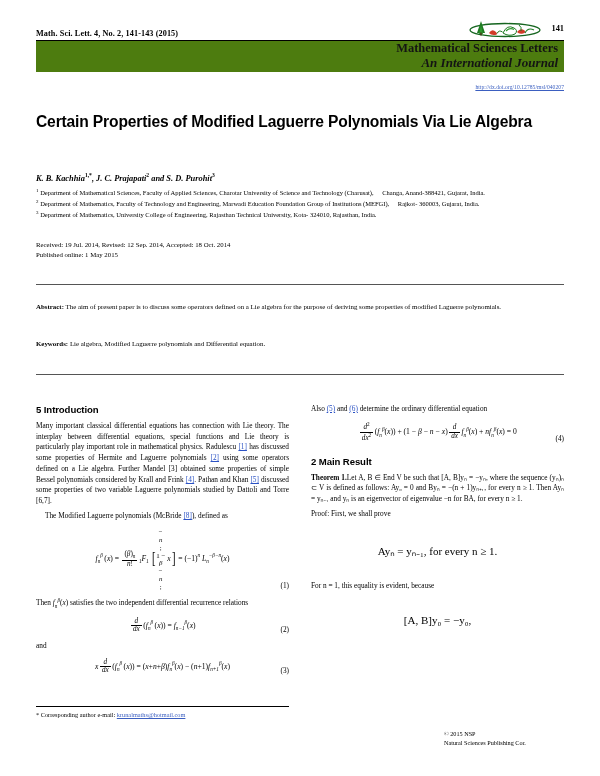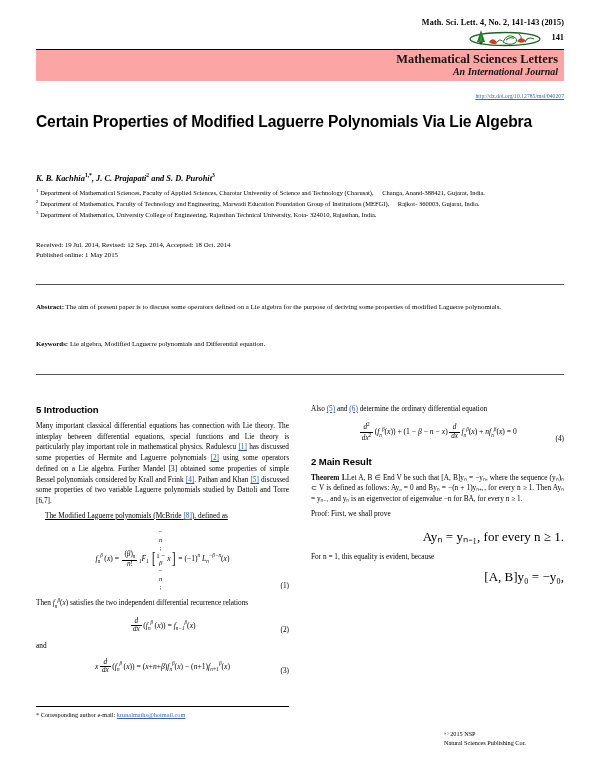--- a/index.html
+++ b/index.html
@@ -29,59 +29,58 @@
     left: 36px;
     top: 18px;
     width: 528px;
   }
   .masthead-top {
     display: flex;
     align-items: flex-end;
     justify-content: space-between;
     border-bottom: 1.1px solid #000;
     padding-bottom: 2px;
-    flex-direction: column;
   }
   .journal-ref {
     font-family: "Liberation Serif", serif;
     font-size: 8.2px;
     font-weight: bold;
     letter-spacing: .1px;
     white-space: nowrap;
   }
   .masthead-right {
     display: flex;
     align-items: center;
     gap: 10px;
   }
   .page-no {
     font-size: 8.4px;
     font-weight: bold;
   }
   .nsp-logo { width: 72px; height: 20px; display: block; }
 
   .greenbar {
-    background: #fca5a5;
+    background: #4d7c0f;
     height: 31px;
     width: 528px;
     display: flex;
     flex-direction: column;
     align-items: flex-end;
     justify-content: center;
     padding-right: 6px;
     box-sizing: border-box;
   }
   .journal-title {
     font-size: 12.4px;
     font-weight: bold;
     line-height: 1.05;
     color: #141414;
   }
   .journal-sub {
-    font-size: 10px;
+    font-size: 13px;
     font-style: italic;
     font-weight: bold;
     color: #141414;
     line-height: 1.2;
     margin-top: .5px;
   }
   .doi-line {
     text-align: right;
     width: 528px;
     margin-top: 3px;
@@ -185,21 +184,21 @@
   }
   .sec-head.spaced { margin-top: 13px; }
 
   p.body {
     font-size: 7.3px;
     line-height: 1.47;
     text-align: justify;
     margin: 0 0 4px 0;
     hyphens: auto;
   }
-  p.body.indent { text-indent: 9px; text-decoration: underline; }
+  p.body.indent { text-indent: 9px; }
   .cite { color: #2b52c4; text-decoration: underline; }
   .cite-plain { color: #000; }
 
   .eqline {
     position: relative;
     font-size: 7.6px;
     margin: 7px 0 7px 0;
     text-align: center;
   }
   .eqno {
@@ -235,21 +234,21 @@
     vertical-align: middle;
     text-align: center;
     line-height: 1.12;
     font-size: 6.9px;
   }
   .stack span { display: block; }
 
   .thm { font-size: 7.3px; line-height: 1.47; text-align: justify; margin: 0 0 4px 0; }
   .thm .lab { font-weight: bold; font-style: normal; }
   .thm .it { }
-  .center-eq { text-align: right; font-size: 13px; margin: 7px 0; }
+  .center-eq { text-align: center; font-size: 11px; margin: 23px 0; }
 
   
   .foot-rule {
     position: absolute;
     left: 36px; top: 706px;
     width: 253px;
     border-top: .9px solid #000;
   }
   .corresp {
     position: absolute;

